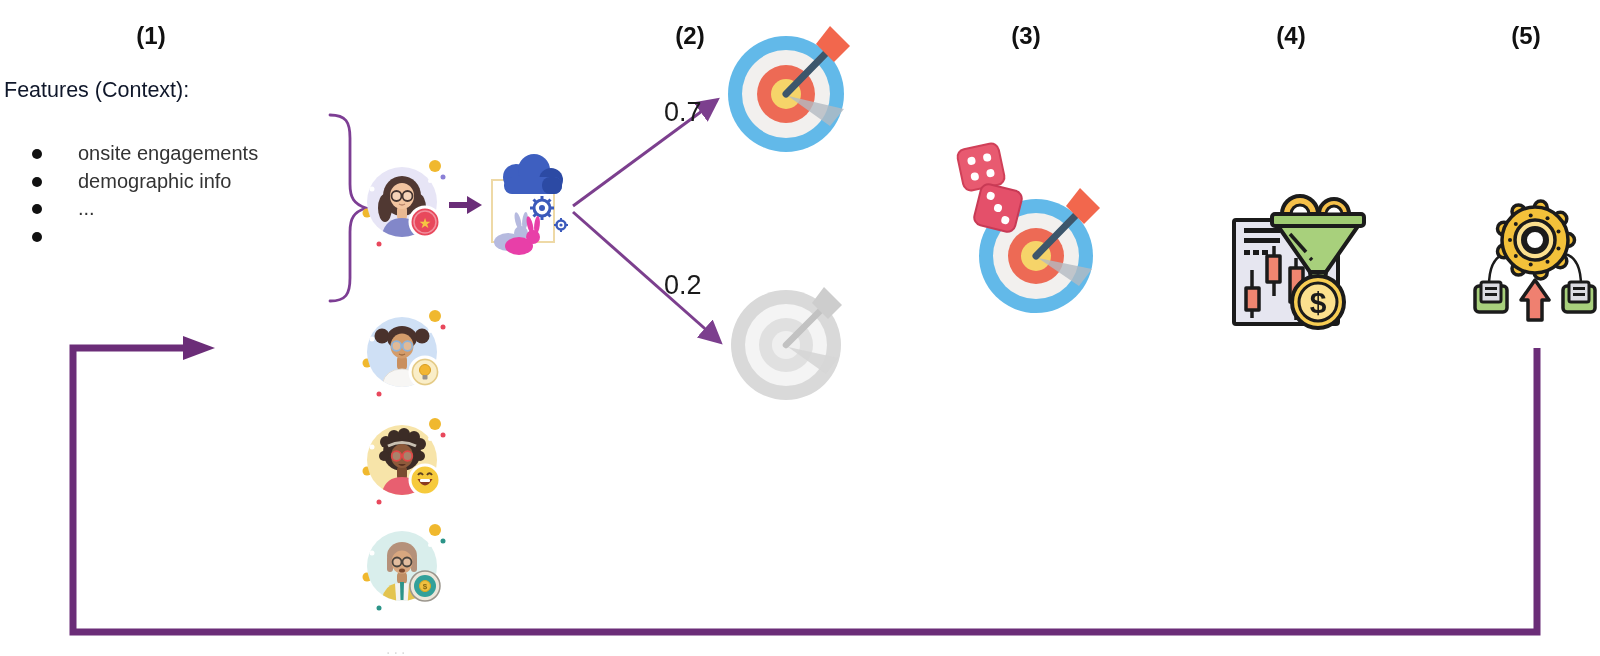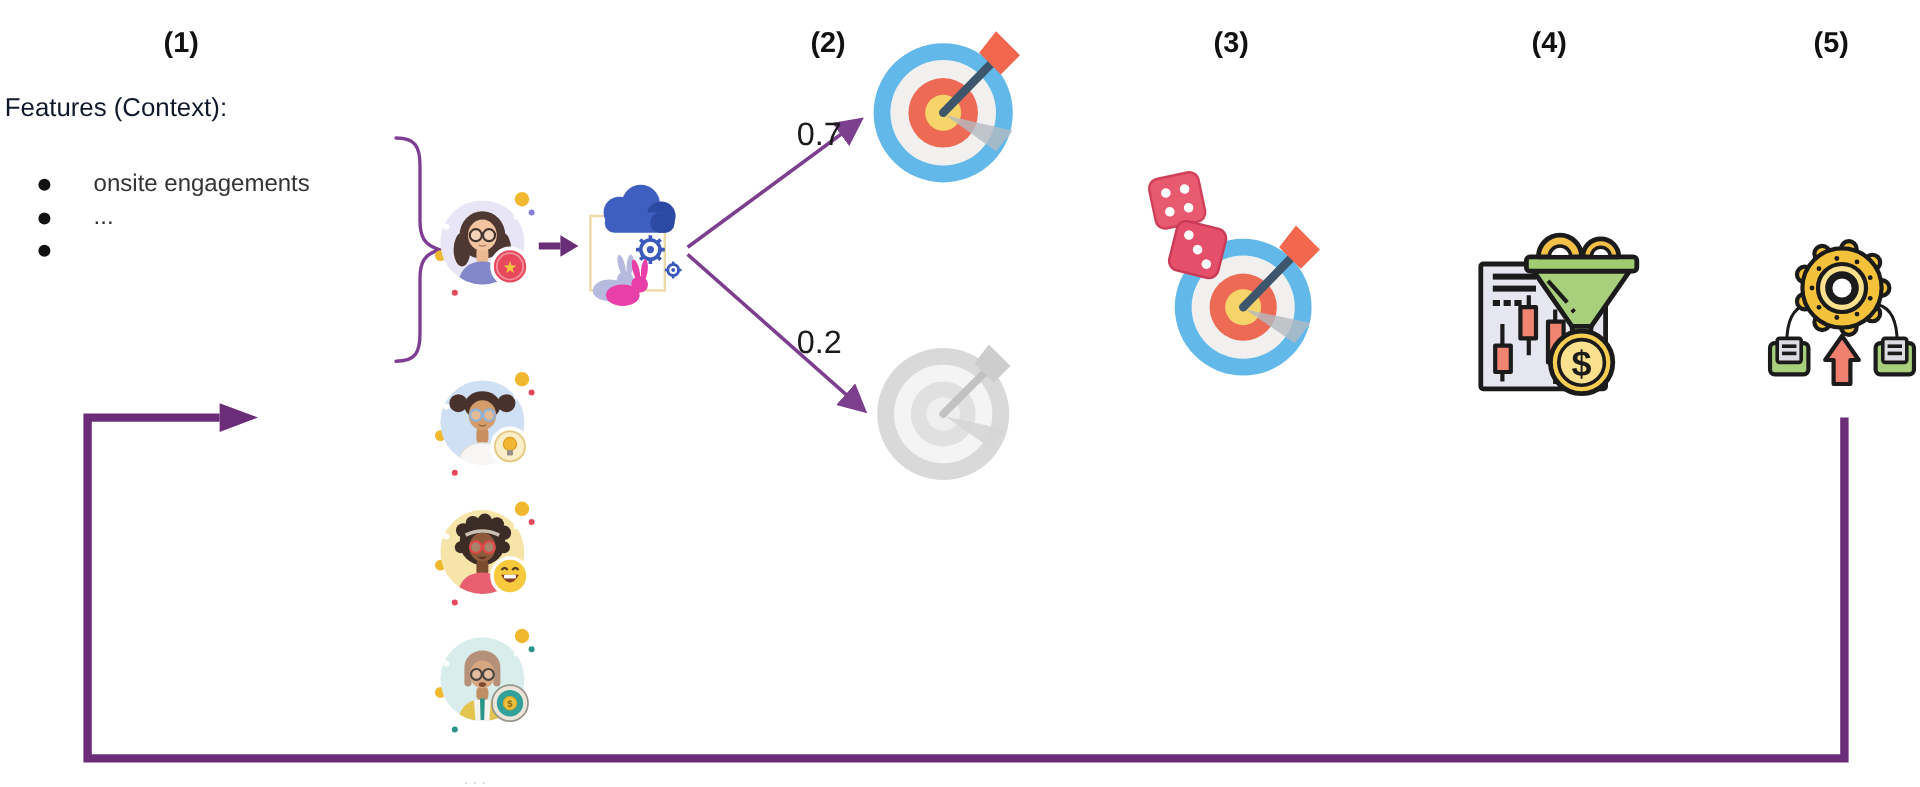--- a/index.html
+++ b/index.html
@@ -25,20 +25,21 @@
 
   <div class="step-label" style="left:151px">(1)</div>
   <div class="step-label" style="left:690px">(2)</div>
   <div class="step-label" style="left:1026px">(3)</div>
   <div class="step-label" style="left:1291px">(4)</div>
   <div class="step-label" style="left:1526px">(5)</div>
 
   <div class="features-title">Features (Context):</div>
   <ul class="feature-list">
     <li>onsite engagements</li>
+    <li>demographic info</li>
     <li>...</li>
     <li></li>
   </ul>
 
   <svg class="abs" style="left:326px;top:112px" width="44" height="192" viewBox="0 0 44 192">
     <path d="M4,3 C20,3 24,10 24,26 L24,72 C24,86 28,92 40,96 C28,100 24,106 24,120 L24,166 C24,182 20,189 4,189" fill="none" stroke="#7d3e94" stroke-width="2.8" stroke-linecap="round"></path>
   </svg>
 
   <svg class="abs" style="left:362px;top:156px" width="84" height="92" viewBox="0 0 84 92">
     <defs>

